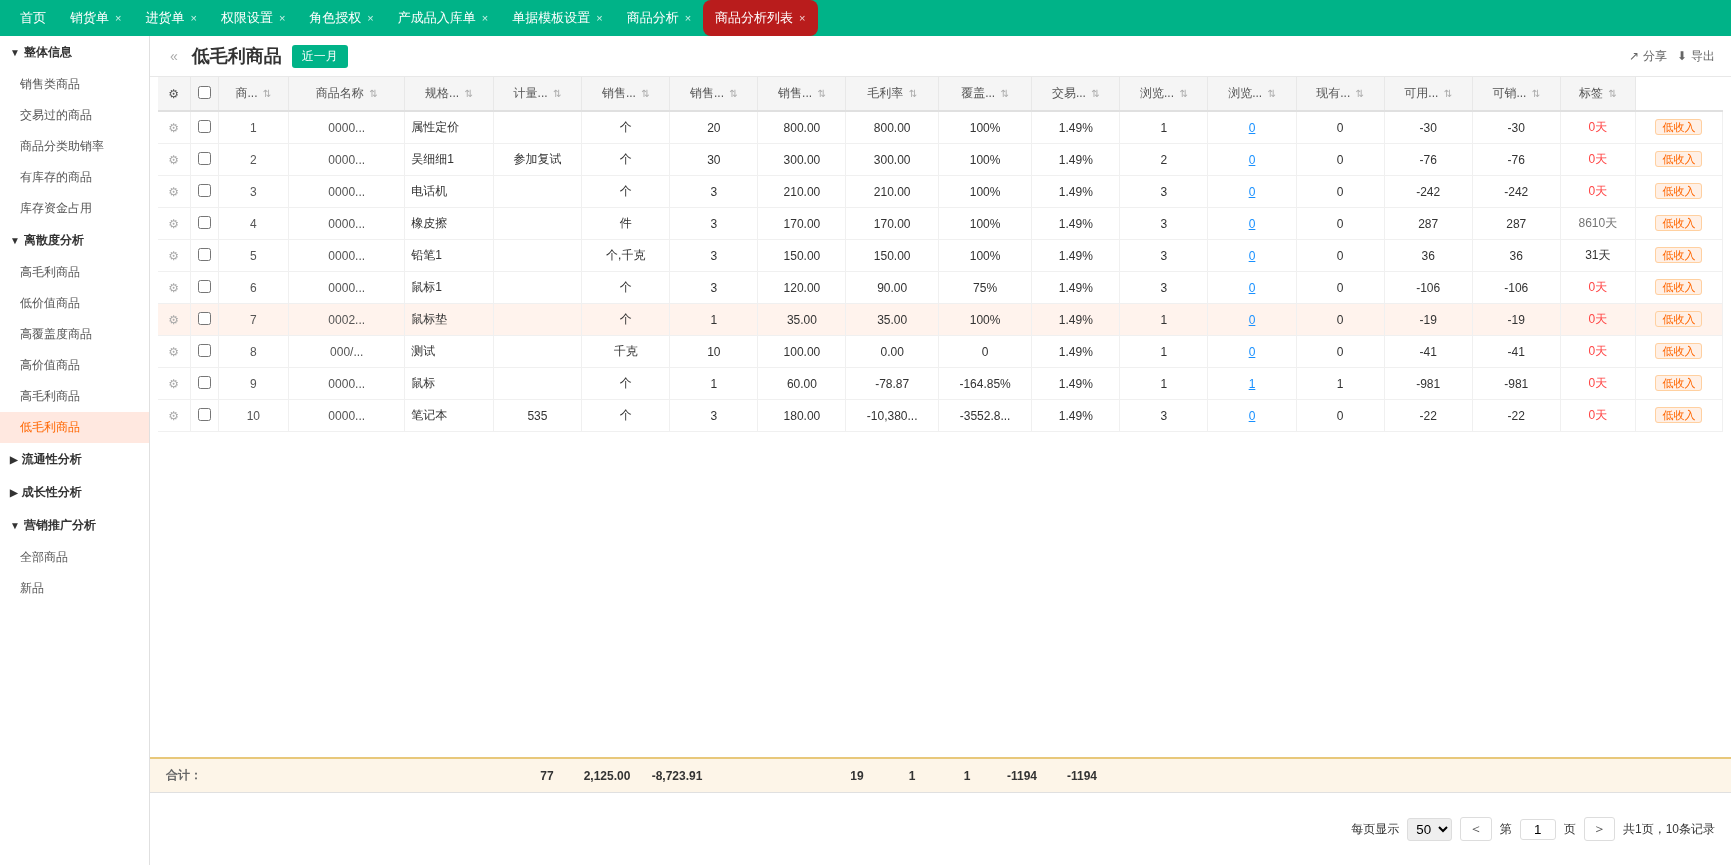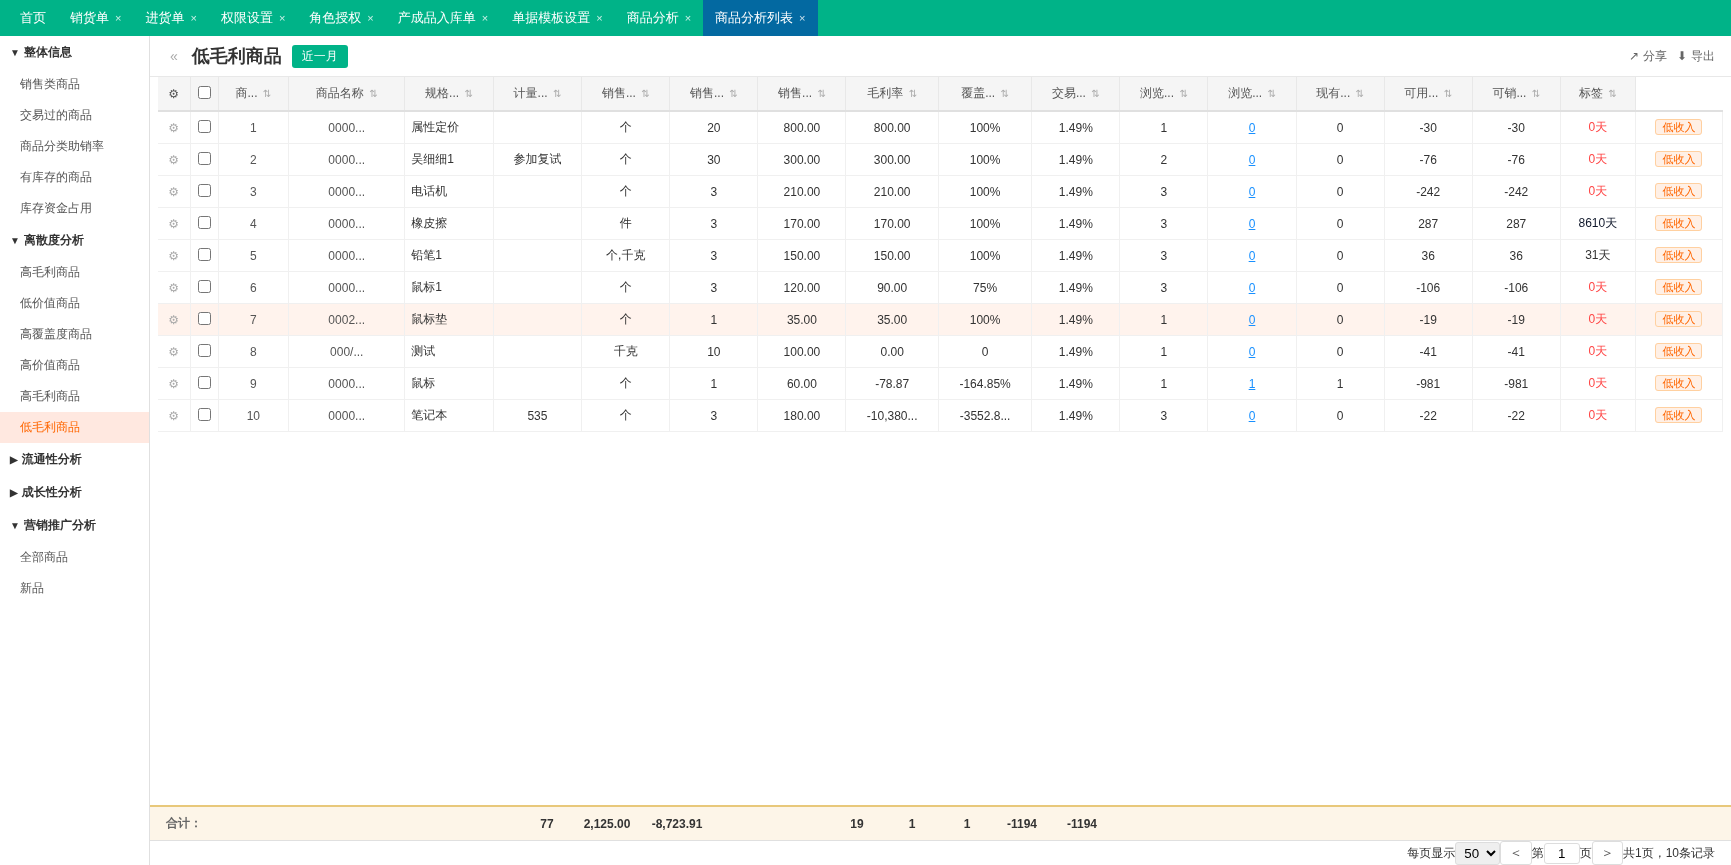--- a/index.html
+++ b/index.html
@@ -17,21 +17,21 @@
     .nav-item {
       color: #fff;
       padding: 0 12px;
       height: 36px;
       display: flex;
       align-items: center;
       cursor: pointer;
       font-size: 13px;
       white-space: nowrap;
     }
-    .nav-item.active { background: #0369a1; }
+    .nav-item.active { background: #b91c1c; border-radius: 8px; }
     .nav-item .close-x {
       margin-left: 6px;
       font-size: 11px;
       opacity: 0.8;
     }
 
     
     .main-layout {
       display: flex;
       height: calc(100vh - 36px);
@@ -201,24 +201,24 @@
       font-size: 12px;
       font-weight: bold;
     }
     .footer-total .total-label { margin-right: 20px; color: #666; }
 
     
     .pagination-bar {
       display: flex;
       align-items: center;
       justify-content: flex-end;
-      padding: 0 16px;
+      padding: 24px 16px;
       border-top: 1px solid #e0e0e0;
       background: #fff;
-      gap: 0;
+      gap: 8px;
       font-size: 12px;
       flex-shrink: 0;
     }
     .pagination-bar select {
       border: 1px solid #ddd;
       padding: 2px 4px;
       border-radius: 3px;
     }
     .page-nav-btn {
       border: 1px solid #ddd;
@@ -442,21 +442,21 @@
     <td>3</td>
     <td>170.00</td>
     <td>170.00</td>
     <td>100%</td>
     <td>1.49%</td>
     <td>3</td>
     <td><span class="underline-num">0</span></td>
     <td>0</td>
     <td>287</td>
     <td>287</td>
-    <td style="color:#0f172a;">8610天</td>
+    <td style="color:#737373;">8610天</td>
     <td><span class="tag-badge">低收入</span></td>
   </tr>
             <tr>
     <td style="color:#aaa;">⚙</td>
     <td><input type="checkbox" style=""></td>
     <td style="color:#555;">5</td>
     <td style="color:#555;">0000...</td>
     <td class="left-align">铅笔1</td>
     <td></td>
     <td>个,千克</td>

